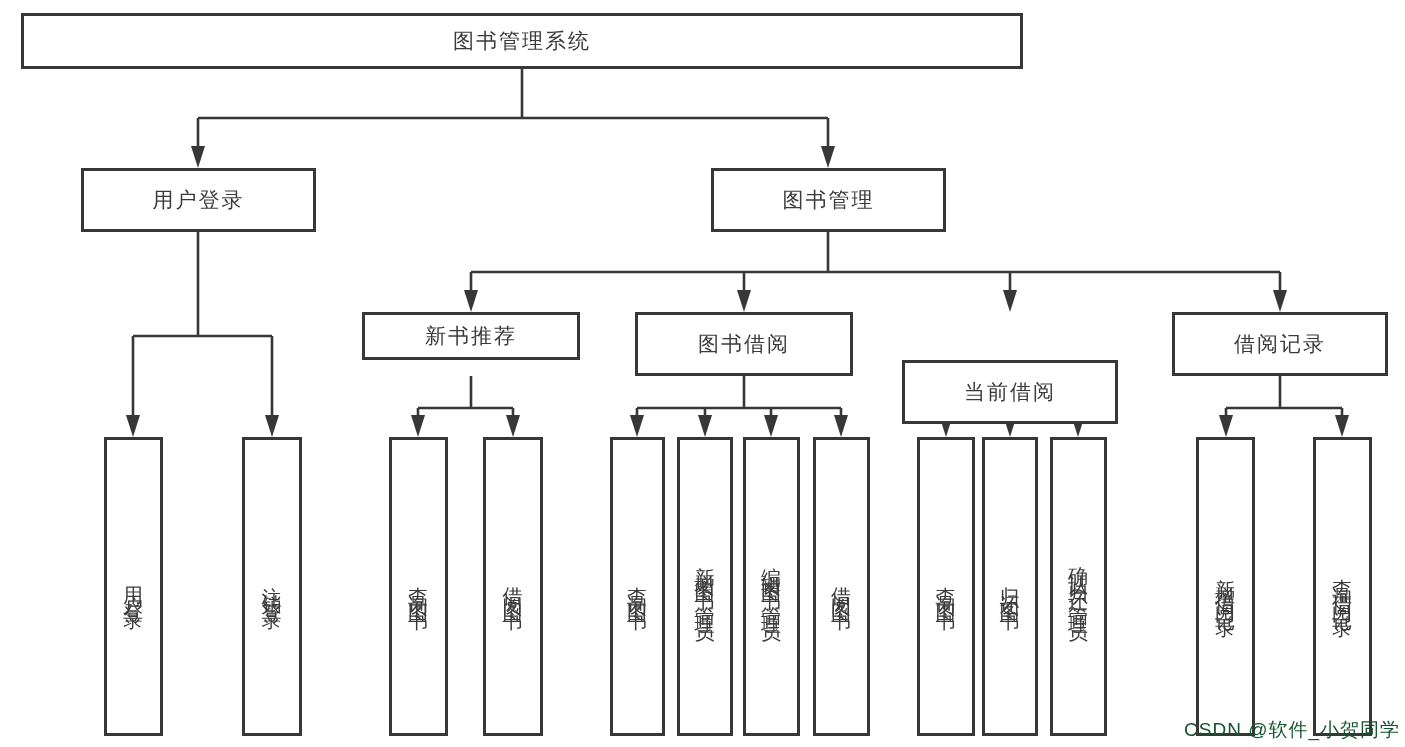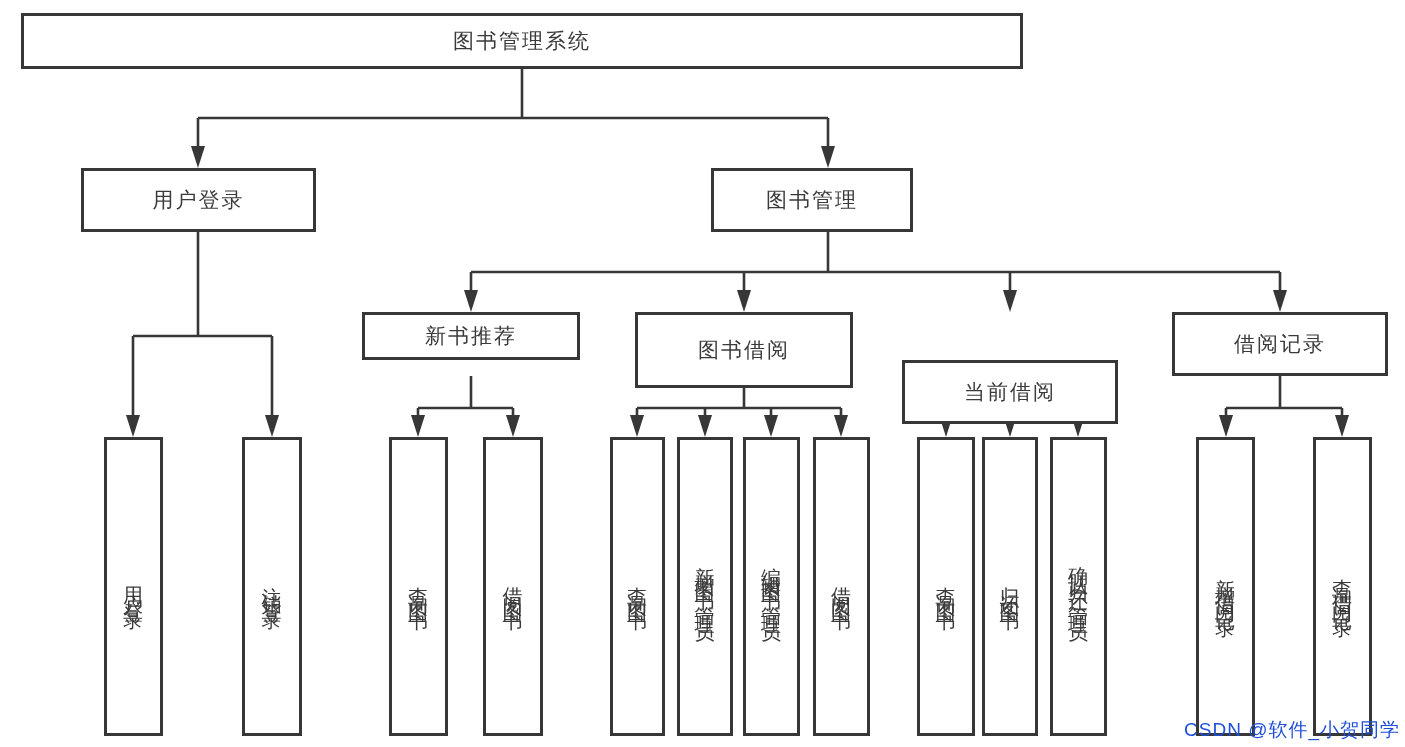--- a/index.html
+++ b/index.html
@@ -23,21 +23,21 @@
   }
   .node.vert{top:437px;height:299px;}
   .node.vert .lbl{
     writing-mode:vertical-rl;text-orientation:mixed;
     letter-spacing:8px;font-size:20px;white-space:normal;
     max-height:292px;
   }
   .root-title{font-size:22px;letter-spacing:3px;}
   .watermark{
     position:absolute;right:5px;bottom:4px;
-    font-size:19px;letter-spacing:1px;color:#1d4ed8;
+    font-size:19px;letter-spacing:1px;color:#14532d;
     font-family:"Liberation Sans","DejaVu Sans",sans-serif;
   }
 </style>
 </head>
 <body>
 
 <div class="stage">
 
   <svg class="connectors" width="1405" height="747" viewBox="0 0 1405 747">
     <g stroke="#373737" stroke-width="2.6" fill="none">
@@ -86,28 +86,28 @@
     </g>
   </svg>
 
   <div class="node" style="left:21px;top:13px;width:1002px;height:56px;">
     <span class="lbl root-title">图书管理系统</span>
   </div>
 
   <div class="node" style="left:81px;top:168px;width:235px;height:64px;">
     <span class="lbl">用户登录</span>
   </div>
-  <div class="node" style="left:711px;top:168px;width:202px;height:64px;">
+  <div class="node" style="left:711px;top:168px;width:235px;height:64px;">
     <span class="lbl">图书管理</span>
   </div>
 
   <div class="node" style="left:362px;top:312px;width:218px;height:48px;">
     <span class="lbl">新书推荐</span>
   </div>
-  <div class="node" style="left:635px;top:312px;width:218px;height:76px;">
+  <div class="node" style="left:635px;top:312px;width:218px;height:64px;">
     <span class="lbl">图书借阅</span>
   </div>
   <div class="node" style="left:902px;top:312px;width:216px;height:64px;margin-top:48px;">
     <span class="lbl">当前借阅</span>
   </div>
   <div class="node" style="left:1172px;top:312px;width:216px;height:64px;">
     <span class="lbl">借阅记录</span>
   </div>
 
   <div class="node vert" style="left:104px;width:59px;">

